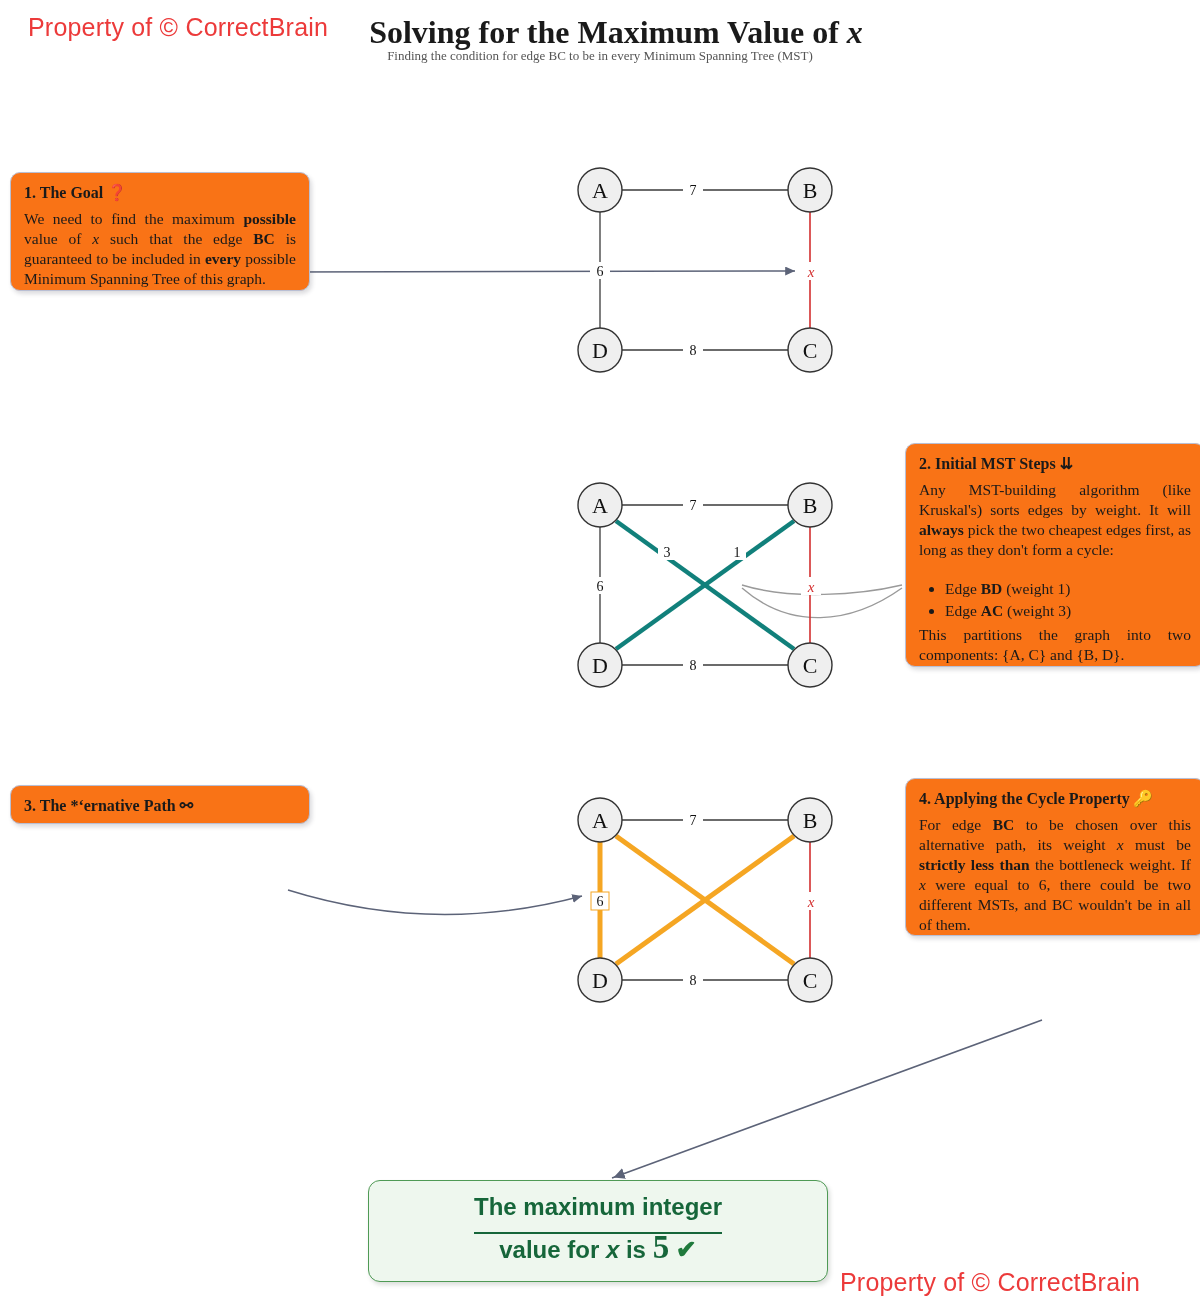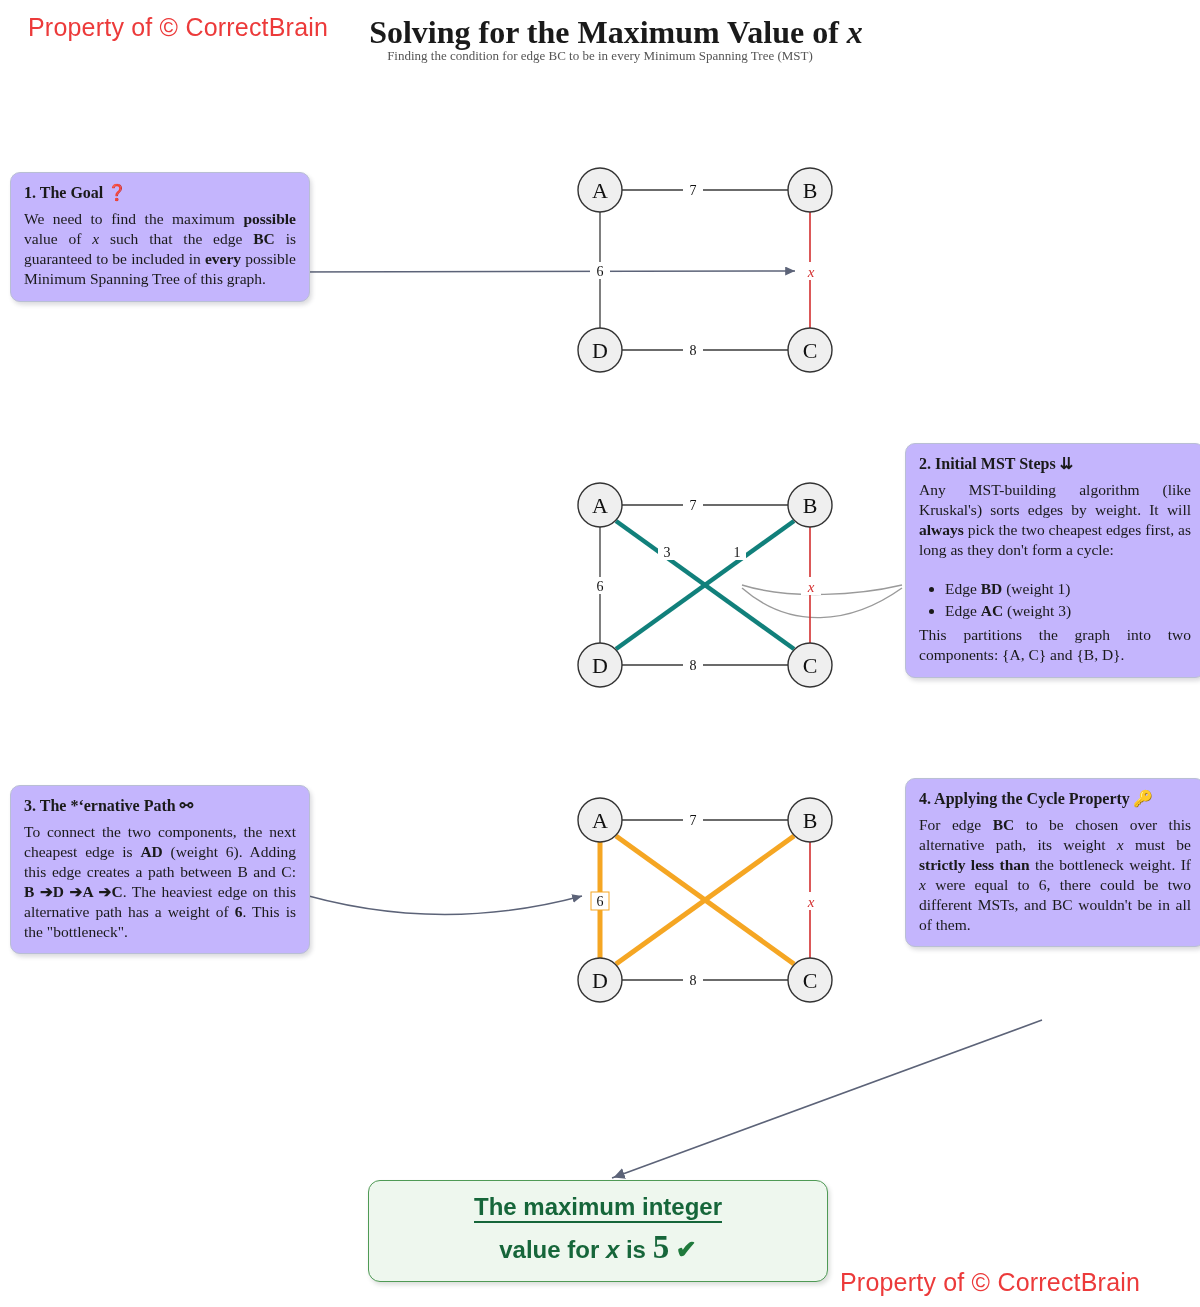--- a/index.html
+++ b/index.html
@@ -41,25 +41,25 @@
     left: 0; top: 48px;
     width: 1200px;
     text-align: center;
     font-size: 13px;
     color: #555;
   }
 
   
   .callout {
     position: absolute;
-    background: #c4b5fd;
+    background: #f97316;
     border: 1px solid #b9bfd4;
     border-radius: 10px;
     box-shadow: 2px 3px 4px rgba(60,60,80,0.18);
-    padding: 10px 13px 12px 13px;
+    padding: 10px 13px 1px 13px;
     font-size: 15.5px;
     line-height: 1.28;
     text-align: justify;
   }
   .callout .hd {
     font-weight: bold;
     font-size: 16px;
     margin-bottom: 6px;
   }
   .callout ul {
@@ -95,21 +95,21 @@
     justify-content: center;
     text-align: center;
   }
   #answer .txt {
     font-family: "Liberation Sans", sans-serif;
     font-weight: bold;
     font-size: 24px;
     color: #16663a;
     line-height: 1.45;
   }
-  #answer .ul { border-bottom: 2px solid #16663a; padding-bottom: 1px; }
+  #answer .ul { border-bottom: 2px solid #16663a; padding-bottom: 12px; }
   #answer .big { font-size: 33px; font-family: "Liberation Serif", serif; }
   #answer .check { color: #1f7a3c; font-size: 25px; }
 
   
   .graph { position: absolute; }
   #graph1 { left: 540px; top: 150px; }
   #graph2 { left: 540px; top: 465px; }
   #graph3 { left: 540px; top: 780px; }
 
   .nodetxt {
@@ -260,21 +260,20 @@
     <li>Edge <b>AC</b> (weight 3)</li>
   </ul>
   <div>This partitions the graph into two components: {A, C} and {B, D}.</div>
 </div>
 
 <div class="callout" id="callout3">
   <div class="hd">
     <span>3. The *‘ernative Path</span>
     <span>⚯</span>
   </div>
-  <div>To connect the two components, the next cheapest edge is <b>AD</b> (weight 6). Adding this edge creates a path between B and C: <b>B ➔D ➔A ➔C</b>. The heaviest edge on this alternative path has a weight of <b>6</b>. This is the "bottleneck".</div>
 </div>
 
 <div class="callout" id="callout4">
   <div class="hd">
     <span>4. Applying the Cycle Property</span>
     <span>🔑</span>
   </div>
   <div>For edge <b>BC</b> to be chosen over this alternative path, its weight <i>x</i> must be <b>strictly less than</b> the bottleneck weight. If <i>x</i> were equal to 6, there could be two different MSTs, and BC wouldn't be in all of them.</div>
 </div>
 

